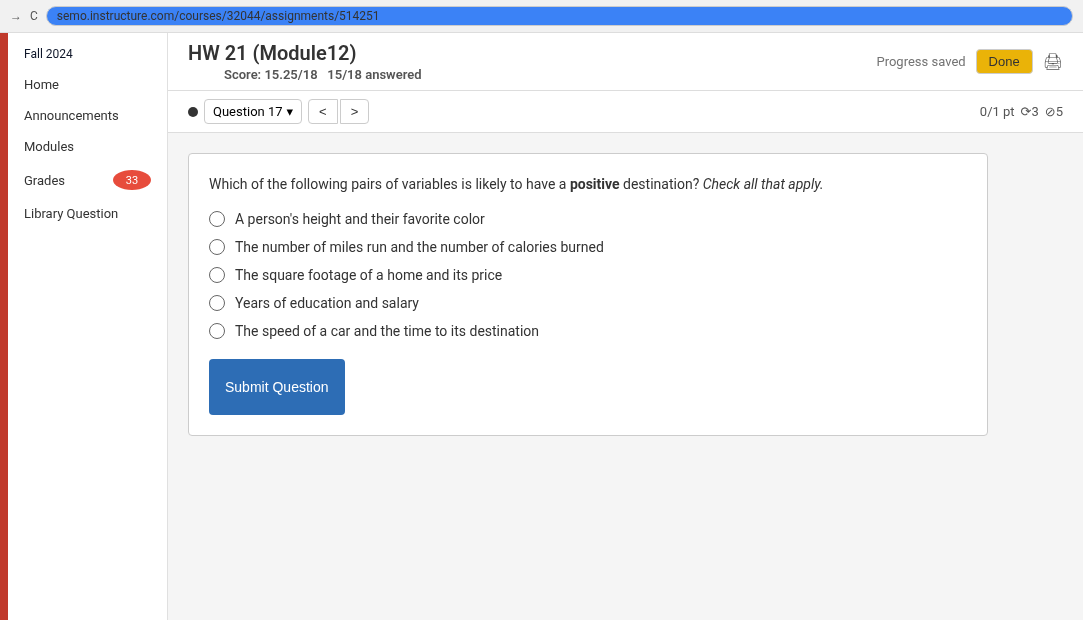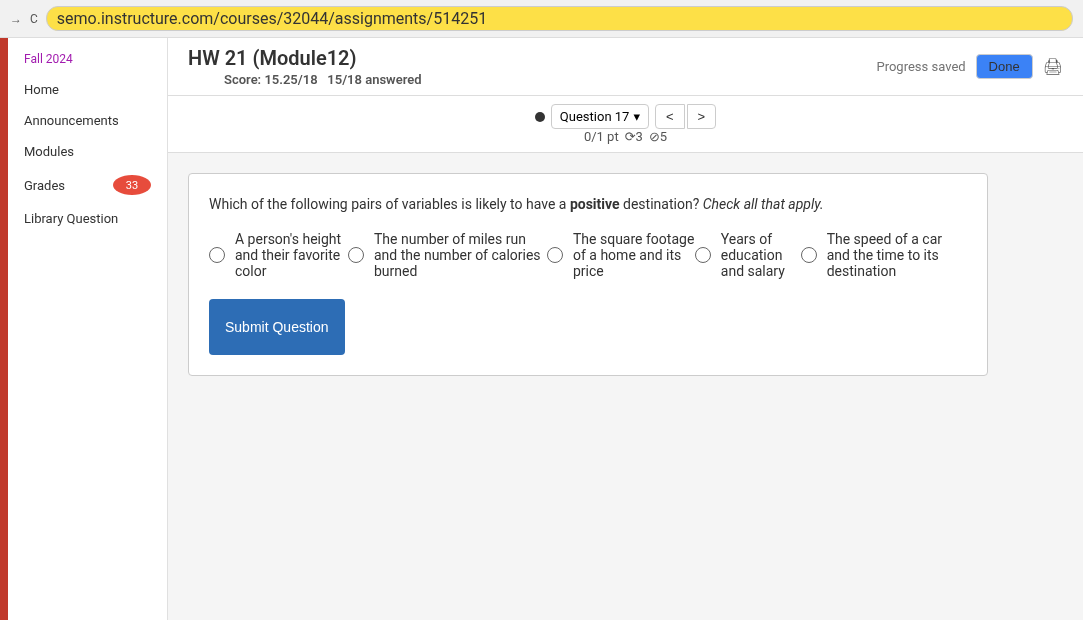--- a/index.html
+++ b/index.html
@@ -8,64 +8,64 @@
     .browser-bar {
       background: #f1f1f1;
       border-bottom: 1px solid #ddd;
       padding: 6px 10px;
       display: flex;
       align-items: center;
       gap: 8px;
       font-size: 12px;
       color: #555;
     }
-    .browser-bar .url { flex: 1; background: #fde047; border: 1px solid #ccc; border-radius: 12px; padding: 2px 10px; font-size: 16px; color: #333; }
+    .browser-bar .url { flex: 1; background: #3b82f6; border: 1px solid #ccc; border-radius: 12px; padding: 2px 10px; font-size: 12px; color: #333; }
 
     .app-layout { display: flex; flex: 1; height: calc(620px - 30px); }
 
     
     .accent-bar { width: 8px; background: #c0392b; flex-shrink: 0; }
 
     
     .sidebar { width: 160px; background: white; border-right: 1px solid #e0e0e0; padding-top: 10px; flex-shrink: 0; }
-    .sidebar-term { font-size: 12px; color: #a21caf; padding: 4px 16px 8px; }
+    .sidebar-term { font-size: 12px; color: #0f172a; padding: 4px 16px 8px; }
     .sidebar-item { padding: 8px 16px; font-size: 13px; color: #333; cursor: pointer; display: flex; align-items: center; justify-content: space-between; }
     .sidebar-badge { background: #e74c3c; color: white; border-radius: 50%; width: 38px; height: 20px; font-size: 11px; display: flex; align-items: center; justify-content: center; }
 
     
     .main { flex: 1; display: flex; flex-direction: column; overflow: hidden; }
 
     
     .top-header { background: white; border-bottom: 1px solid #ddd; padding: 8px 20px; display: flex; align-items: center; justify-content: space-between; }
     .header-left { display: flex; flex-direction: column; }
     .hw-title { font-size: 20px; font-weight: 600; color: #333; }
     .hw-score { font-size: 13px; color: #555; margin-top: 2px; margin-left: 36px; }
     .hw-score span { font-weight: 600; }
     .header-right { display: flex; align-items: center; gap: 10px; font-size: 13px; color: #555; }
     .progress-saved { color: #737373; font-size: 13px; }
-    .done-btn { background: #3b82f6; border: 1px solid #ccc; border-radius: 4px; padding: 4px 12px; font-size: 13px; cursor: pointer; color: #333; }
+    .done-btn { background: #eab308; border: 1px solid #ccc; border-radius: 4px; padding: 4px 12px; font-size: 13px; cursor: pointer; color: #333; }
     .print-icon { font-size: 16px; cursor: pointer; color: #555; }
 
     
-    .question-nav { background: white; border-bottom: 1px solid #ddd; padding: 8px 20px; display: flex; align-items: center; justify-content: space-between; flex-direction: column; }
+    .question-nav { background: white; border-bottom: 1px solid #ddd; padding: 8px 20px; display: flex; justify-content: space-between; }
     .question-nav-left { display: flex; align-items: center; gap: 6px; }
     .question-dot { width: 10px; height: 10px; background: #333; border-radius: 50%; }
     .question-dropdown { display: flex; align-items: center; gap: 4px; border: 1px solid #ccc; border-radius: 4px; padding: 4px 8px; cursor: pointer; font-size: 13px; background: white; }
     .nav-arrows { display: flex; gap: 2px; }
     .nav-arrow { border: 1px solid #ccc; background: white; padding: 4px 10px; cursor: pointer; font-size: 13px; color: #333; }
     .nav-arrow:first-child { border-radius: 4px 0 0 4px; }
     .nav-arrow:last-child { border-radius: 0 4px 4px 0; }
     .question-nav-right { font-size: 13px; color: #555; display: flex; align-items: center; gap: 6px; }
 
     
     .content-area { flex: 1; padding: 20px; overflow-y: auto; background: #f5f5f5; }
     .question-box { background: white; border: 1px solid #ccc; border-radius: 4px; padding: 20px; max-width: 800px; }
     .question-text { font-size: 14px; color: #333; line-height: 1.5; margin-bottom: 16px; }
     .question-text strong { font-weight: 700; }
-    .options-list { list-style: none; display: flex; flex-direction: row; }
+    .options-list { list-style: none; display: flex; flex-direction: column; gap: 12px; }
     .option-item { display: flex; align-items: center; gap: 10px; font-size: 14px; color: #333; cursor: pointer; }
     .option-checkbox { width: 16px; height: 16px; border: 1px solid #666; border-radius: 50%; flex-shrink: 0; background: white; }
     .submit-btn { margin-top: 20px; background: #2d6db5; color: white; border: none; border-radius: 4px; padding: 20px 16px; font-size: 14px; cursor: pointer; }
   </style>
 </head>
 <body>
 
 <div class="browser-bar">
   <span>→</span>
   <span>C</span>

